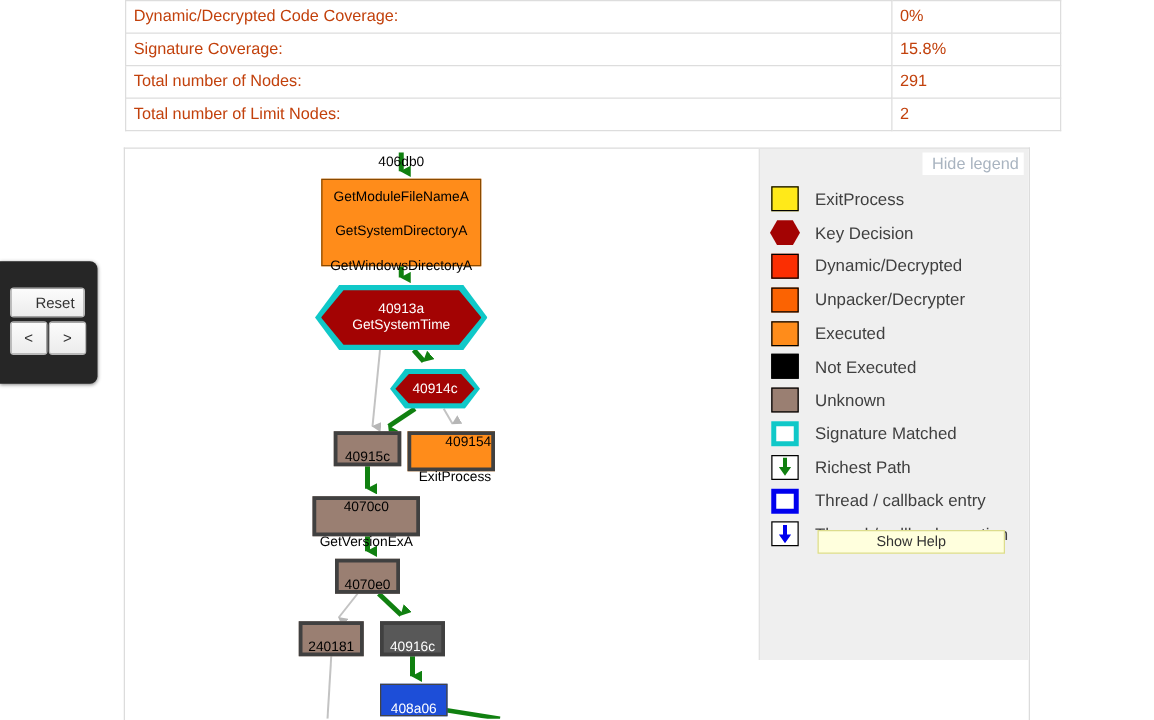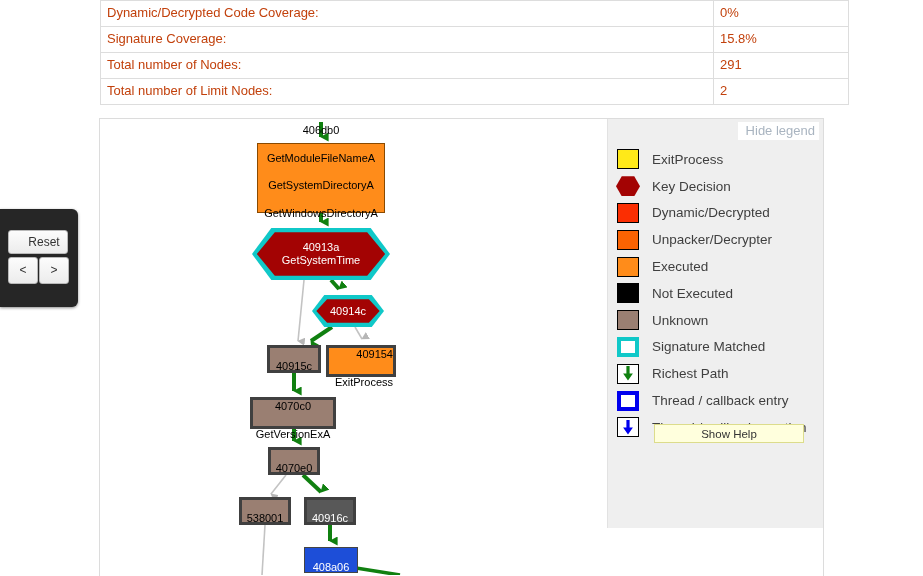--- a/index.html
+++ b/index.html
@@ -200,21 +200,21 @@
   <div class="node nbox" style="left:150px;top:278px;width:86px;height:32px;background:#9a7f72;color:#000;display:flex;flex-direction:column;align-items:center;justify-content:center;">
     <span class="txt">4070c0</span>
     <span class="txt">GetVersionExA</span>
   </div>
 
   <div class="node nbox" style="left:168px;top:328px;width:52px;height:28px;background:#9a7f72;color:#000;display:flex;align-items:center;justify-content:center;">
     <span class="txt">4070e0</span>
   </div>
 
   <div class="node nbox" style="left:139px;top:378px;width:52px;height:28px;background:#9a7f72;color:#000;display:flex;align-items:center;justify-content:center;">
-    <span class="txt">538001</span>
+    <span class="txt">240181</span>
   </div>
 
   <div class="node nbox" style="left:204px;top:378px;width:52px;height:28px;background:#585858;color:#fff;display:flex;align-items:center;justify-content:center;">
     <span class="txt">40916c</span>
   </div>
 
   <div class="node nbox plain" style="left:204px;top:428px;width:54px;height:26px;background:#1d4ed8;color:#fff;display:flex;align-items:center;justify-content:center;">
     <span class="txt">408a06</span>
   </div>
 

